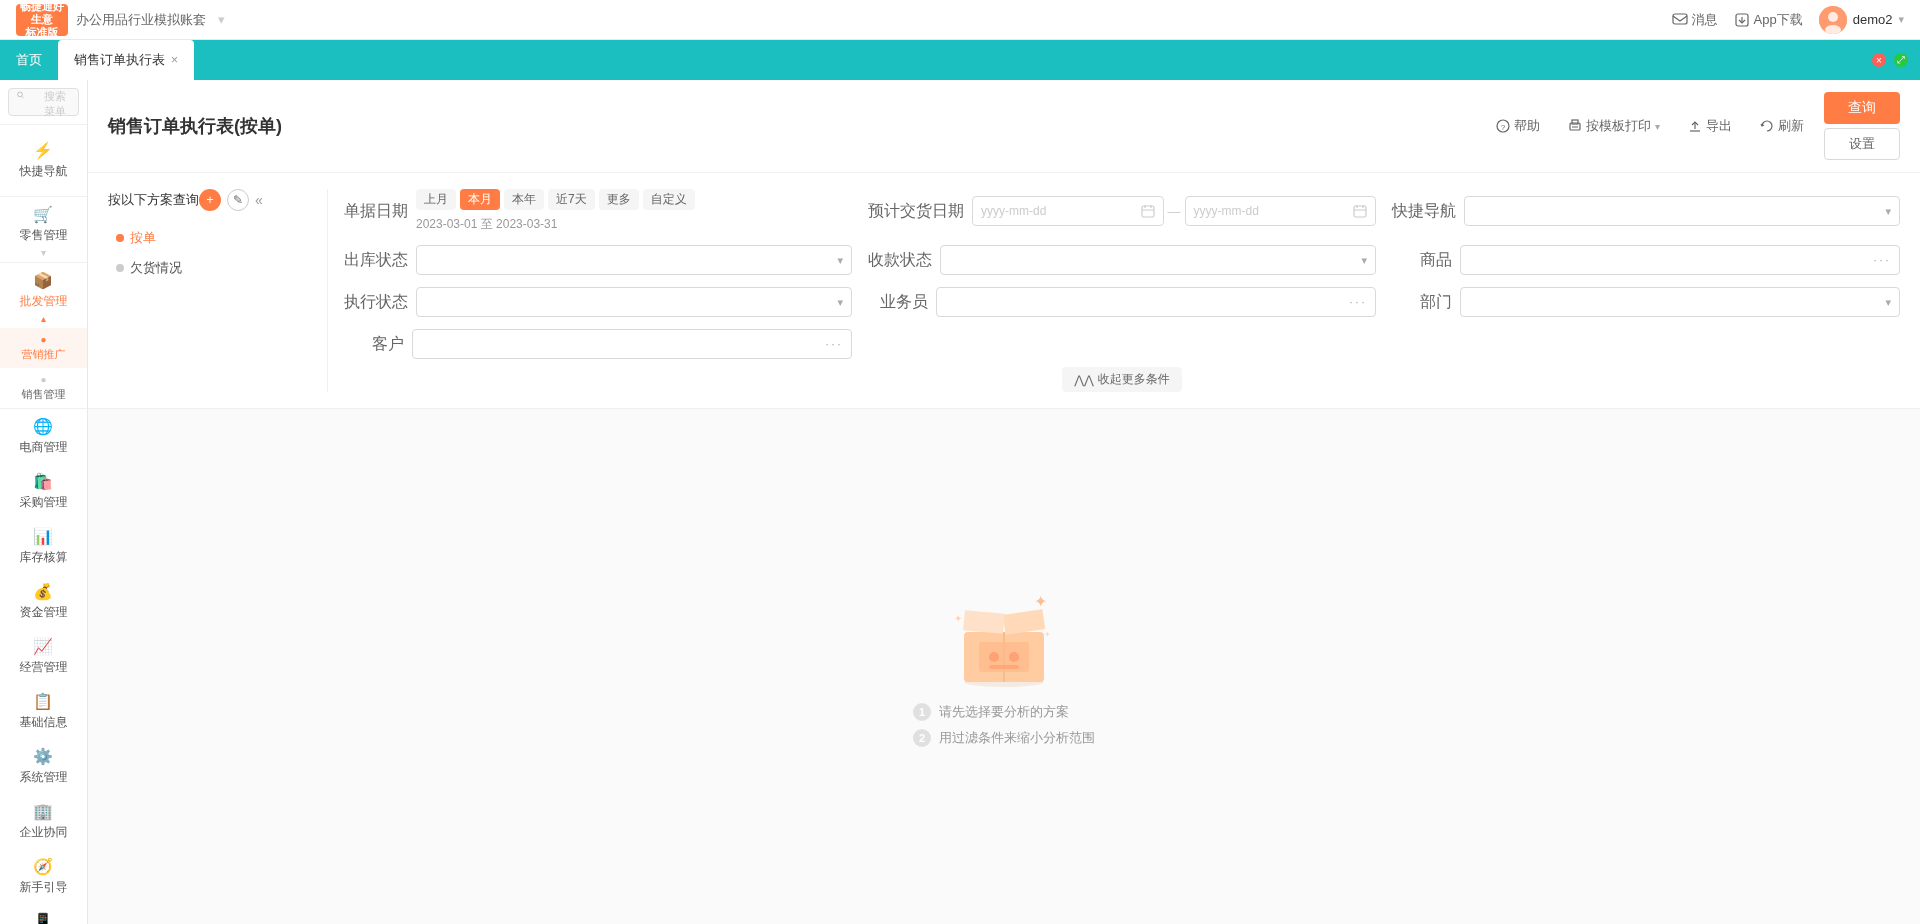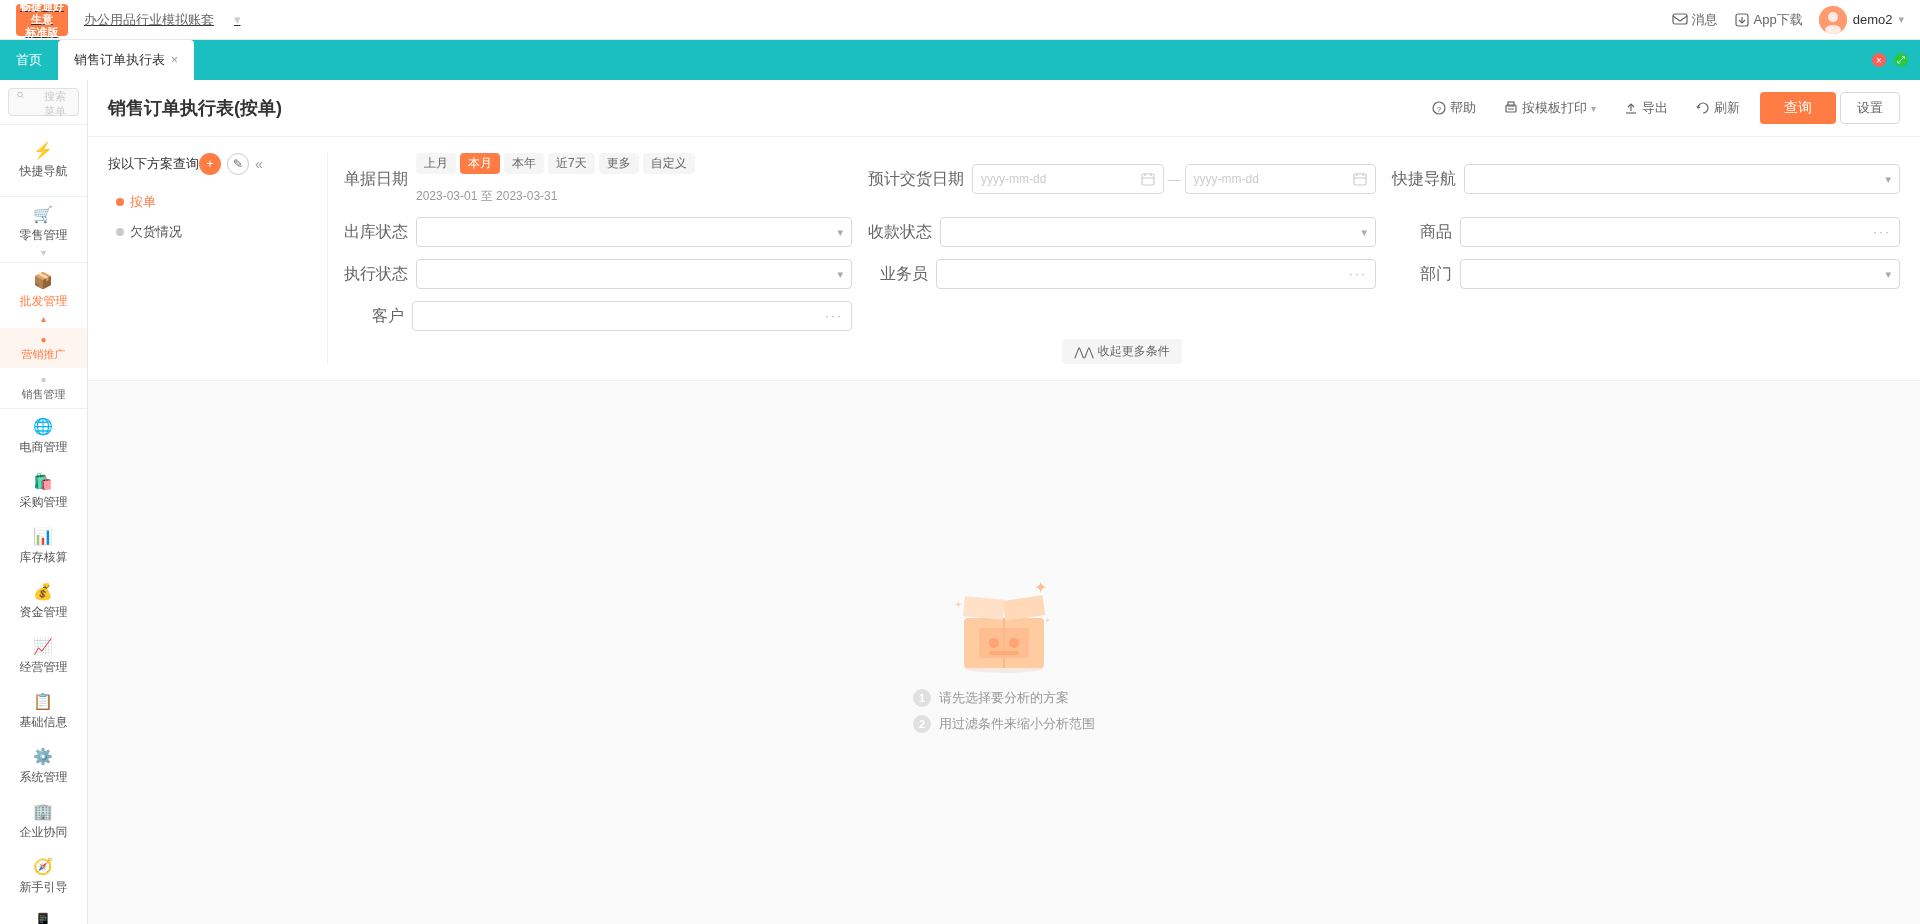--- a/index.html
+++ b/index.html
@@ -1,20 +1,20 @@
 <!DOCTYPE html>
 <html><head>
   <meta charset="utf-8">
   <style>
     * { margin: 0; padding: 0; box-sizing: border-box; }
     body { font-family: "Microsoft YaHei", Arial, sans-serif; font-size: 13px; background: #f5f5f5; color: #333; width: 1920px; min-height: 924px; overflow-x: hidden; }
 
     
     .top-bar { height: 40px; background: #fff; display: flex; align-items: center; justify-content: space-between; padding: 0 16px; border-bottom: 1px solid #e8e8e8; }
-    .top-bar-left { display: flex; align-items: center; gap: 16px; text-decoration: underline; }
+    .top-bar-left { display: flex; align-items: center; gap: 8px; }
     .logo-box { width: 52px; height: 32px; background: #ff7d45; border-radius: 4px; display: flex; align-items: center; justify-content: center; }
     .logo-text { color: #fff; font-size: 11px; font-weight: bold; text-align: center; line-height: 1.2; }
     .breadcrumb-text { font-size: 13px; color: #666; }
     .breadcrumb-arrow { color: #ccc; margin: 0 4px; }
     .top-bar-right { display: flex; align-items: center; gap: 16px; }
     .top-bar-icon-item { display: flex; align-items: center; gap: 4px; color: #666; font-size: 13px; cursor: pointer; }
     .user-avatar { width: 28px; height: 28px; border-radius: 50%; background: #ff9b6e; display: flex; align-items: center; justify-content: center; overflow: hidden; }
     .user-name { font-size: 13px; color: #333; cursor: pointer; }
 
     
@@ -270,21 +270,21 @@
             </svg>
           <span>导出</span>
         </div>
         <div class="action-btn">
           <svg width="14" height="14" viewBox="0 0 14 14">
               <path d="M2 7 A5 5 0 1 1 7 12" fill="none" stroke="#666" stroke-width="1.2"></path>
               <polyline points="1,5 2,7 4,6" fill="none" stroke="#666" stroke-width="1.2"></polyline>
             </svg>
           <span>刷新</span>
         </div>
-        <div style="display:flex;flex-direction:row;gap:4px;">
+        <div style="display:flex;flex-direction:column;gap:4px;">
           <button class="query-btn">查询</button>
           <button class="settings-btn">设置</button>
         </div>
       </div>
     </div>
 
     <div class="filter-panel">
       <div class="filter-layout">
 
         <div class="filter-left">
@@ -312,21 +312,21 @@
           </div>
         </div>
 
         <div class="filter-right">
           <div class="filter-rows">
 
             <div class="filter-row">
 
               <div class="filter-item">
                 <span class="filter-label">单据日期</span>
-                <div style="flex:1;display:flex;flex-direction:column;gap:10px;">
+                <div style="flex:1;display:flex;flex-direction:column;gap:2px;">
                   <div class="date-tag-row">
                     <span class="date-tag">上月</span>
                     <span class="date-tag active">本月</span>
                     <span class="date-tag">本年</span>
                     <span class="date-tag">近7天</span>
                     <span class="date-tag">更多</span>
                     <span class="date-tag">自定义</span>
                   </div>
                   <span class="date-range-text">2023-03-01 至 2023-03-31</span>
                 </div>

